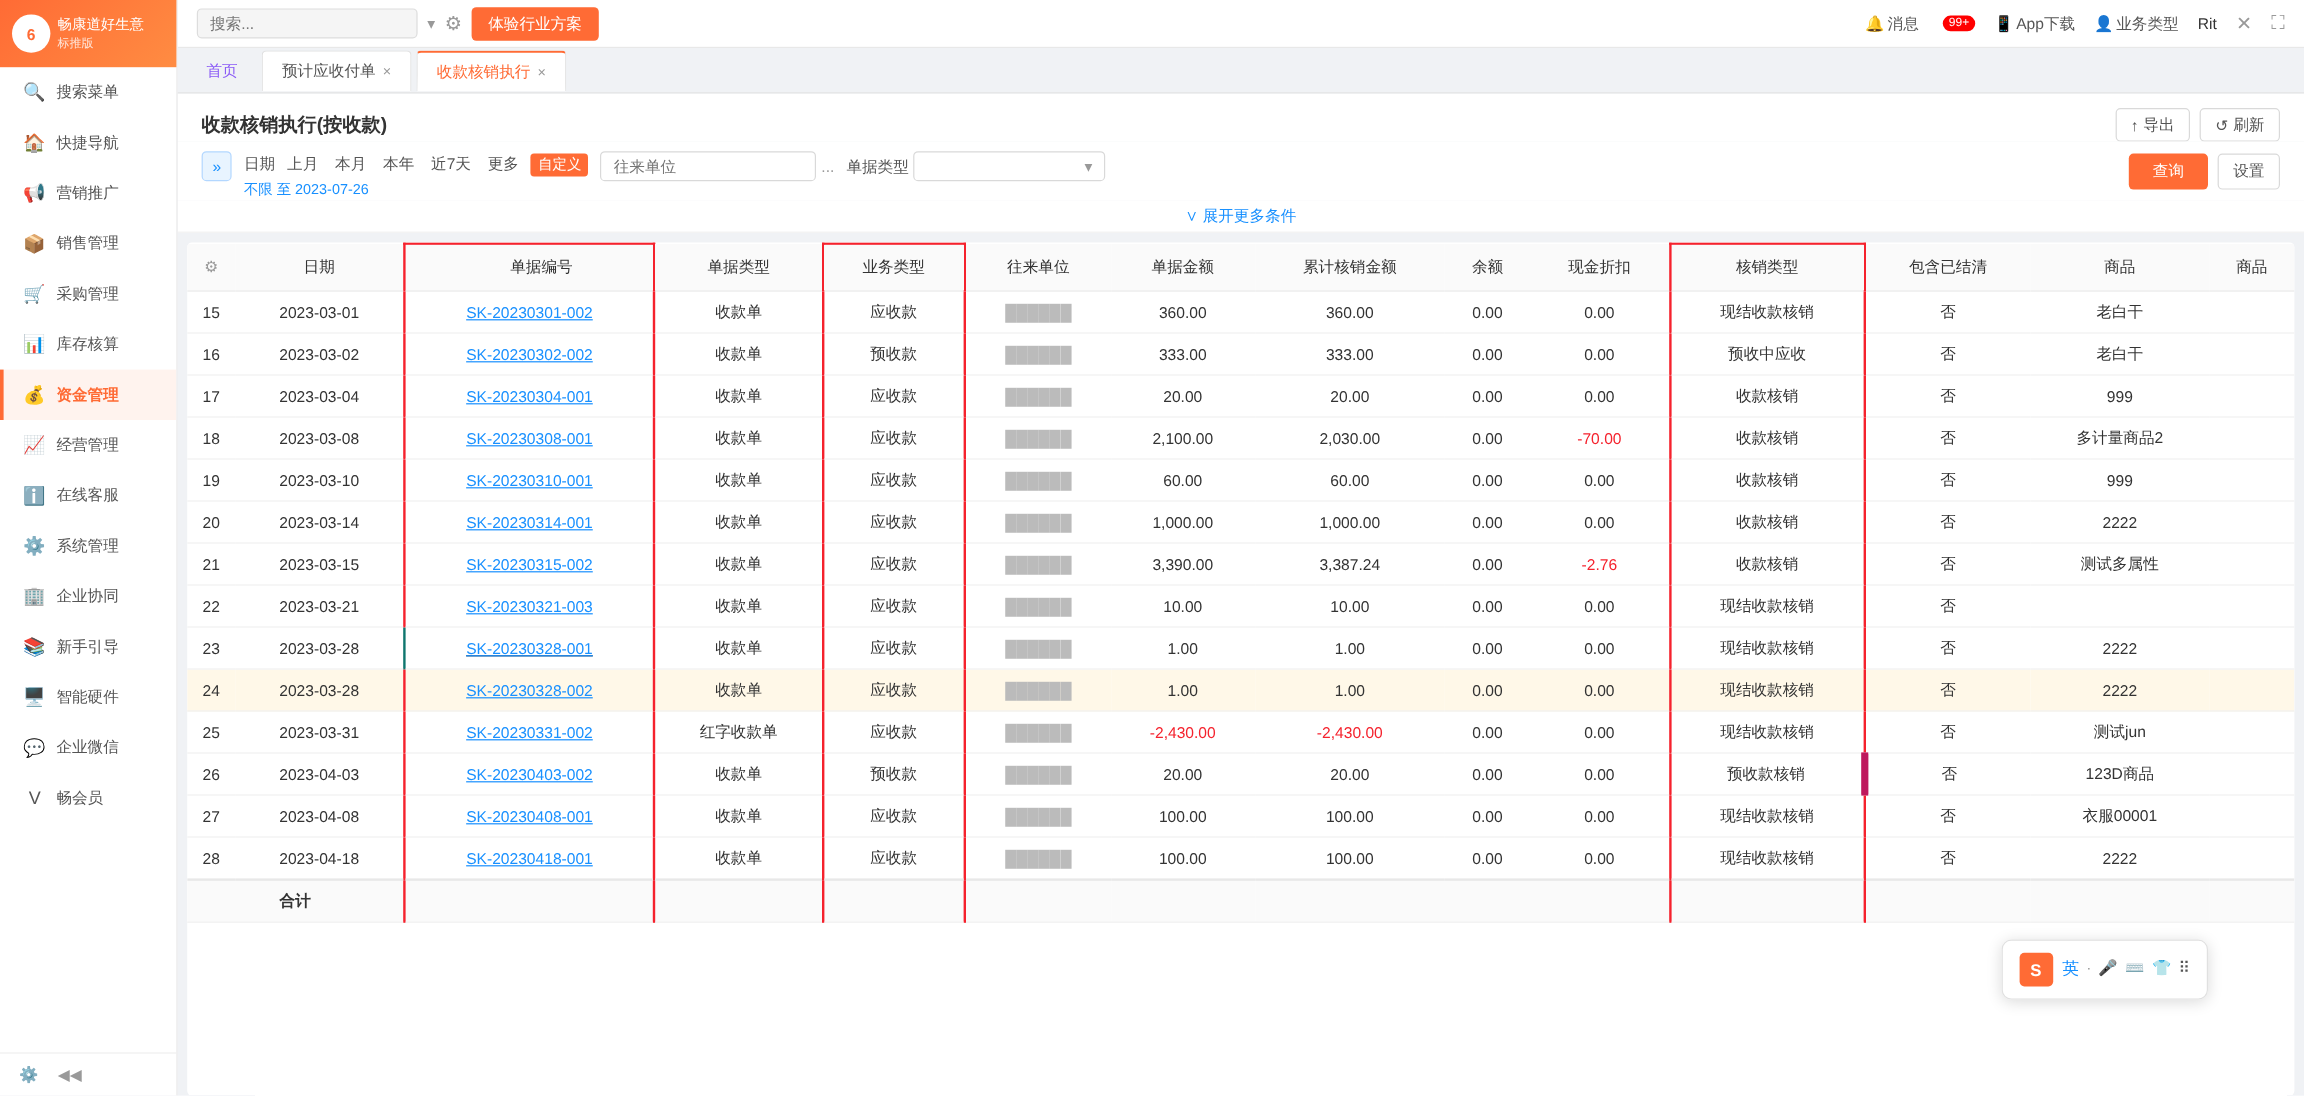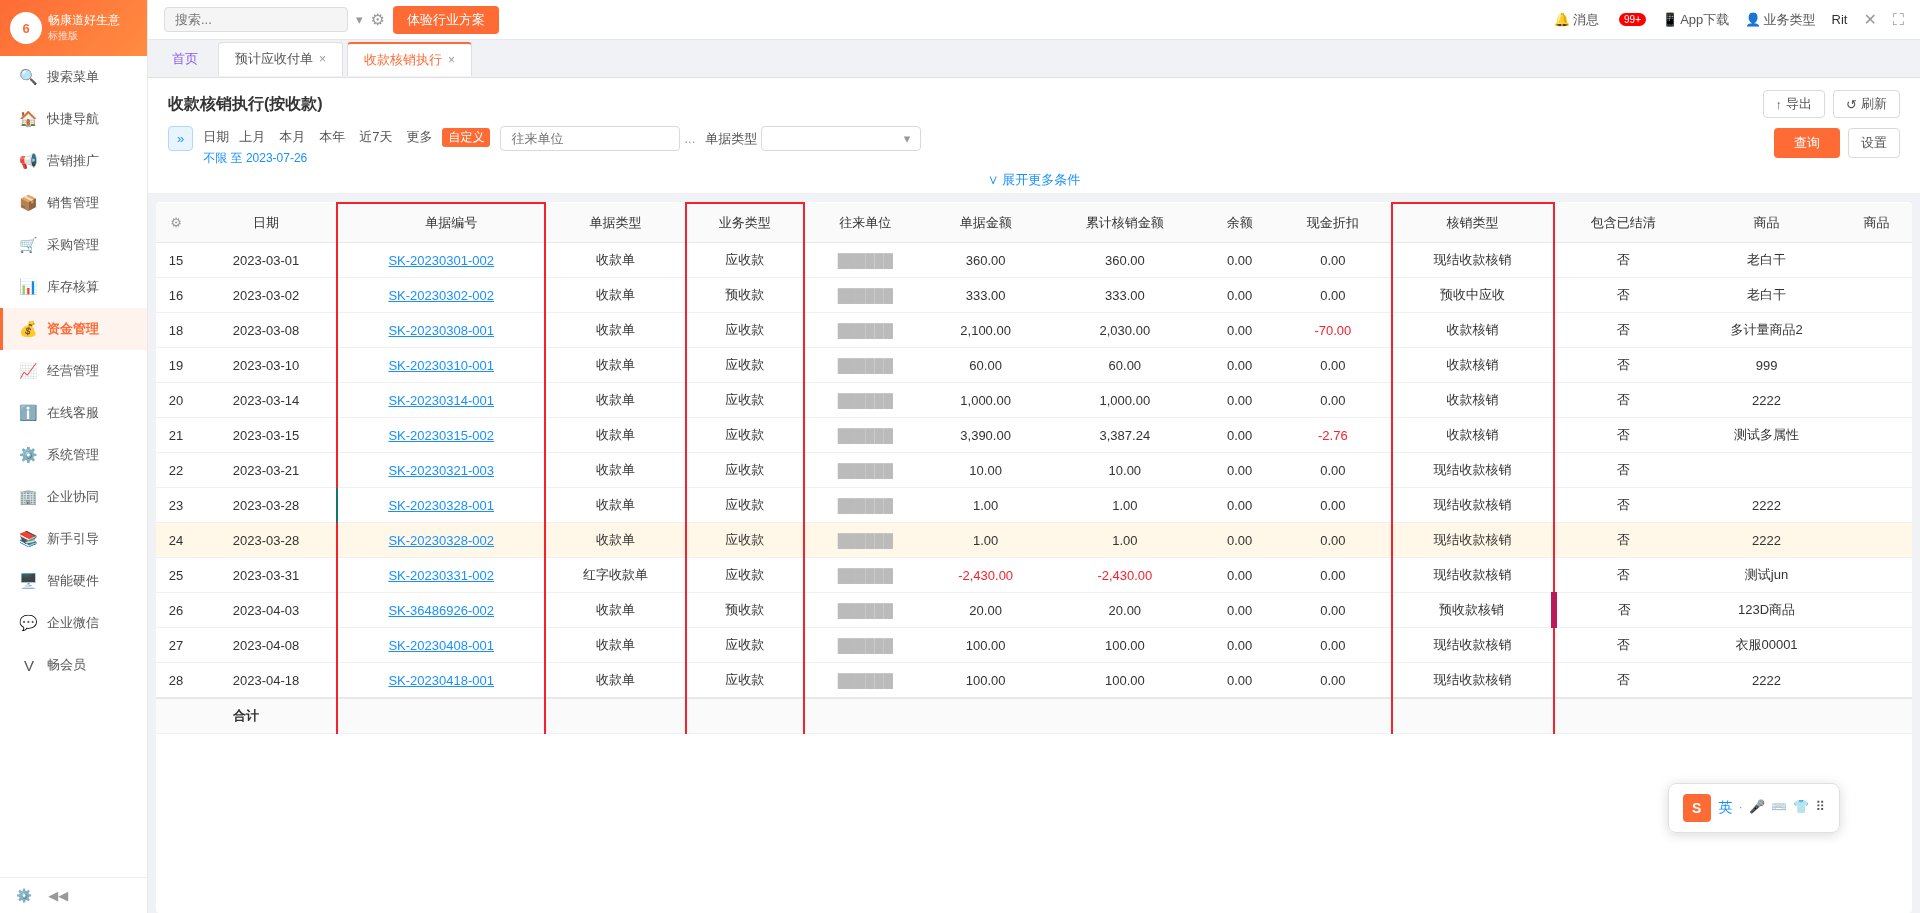--- a/index.html
+++ b/index.html
@@ -473,20 +473,36 @@
     <td style="">333.00</td>
     <td style="">333.00</td>
     <td>0.00</td>
     <td style="">0.00</td>
     <td style="border-left:2px solid #f5222d; border-right:2px solid #f5222d;">预收中应收</td>
     <td>否</td>
     <td>老白干</td>
     <td></td>
   </tr>
             <tr>
+    <td>17</td>
+    <td>2023-03-04</td>
+    <td style="border-left:2px solid #f5222d; border-right:2px solid #f5222d;"><span class="link">SK-20230304-001</span></td>
+    <td>收款单</td>
+    <td style="border-left:2px solid #f5222d; border-right:2px solid #f5222d;">应收款</td>
+    <td style="color:#bbb;">██████</td>
+    <td style="">20.00</td>
+    <td style="">20.00</td>
+    <td>0.00</td>
+    <td style="">0.00</td>
+    <td style="border-left:2px solid #f5222d; border-right:2px solid #f5222d;">收款核销</td>
+    <td>否</td>
+    <td>999</td>
+    <td></td>
+  </tr>
+            <tr>
     <td>18</td>
     <td>2023-03-08</td>
     <td style="border-left:2px solid #f5222d; border-right:2px solid #f5222d;"><span class="link">SK-20230308-001</span></td>
     <td>收款单</td>
     <td style="border-left:2px solid #f5222d; border-right:2px solid #f5222d;">应收款</td>
     <td style="color:#bbb;">██████</td>
     <td style="">2,100.00</td>
     <td style="">2,030.00</td>
     <td>0.00</td>
     <td style="color:#f5222d;">-70.00</td>
@@ -603,21 +619,21 @@
     <td>0.00</td>
     <td style="">0.00</td>
     <td style="border-left:2px solid #f5222d; border-right:2px solid #f5222d;">现结收款核销</td>
     <td>否</td>
     <td>测试jun</td>
     <td></td>
   </tr>
             <tr>
     <td>26</td>
     <td>2023-04-03</td>
-    <td style="border-left:2px solid #f5222d; border-right:2px solid #f5222d;"><span class="link">SK-36486926-002</span></td>
+    <td style="border-left:2px solid #f5222d; border-right:2px solid #f5222d;"><span class="link">SK-20230403-002</span></td>
     <td>收款单</td>
     <td style="border-left:2px solid #f5222d; border-right:2px solid #f5222d;">预收款</td>
     <td style="color:#bbb;">██████</td>
     <td style="">20.00</td>
     <td style="">20.00</td>
     <td>0.00</td>
     <td style="">0.00</td>
     <td style="border-left:2px solid #f5222d; border-right:6px solid #be185d;">预收款核销</td>
     <td>否</td>
     <td>123D商品</td>

